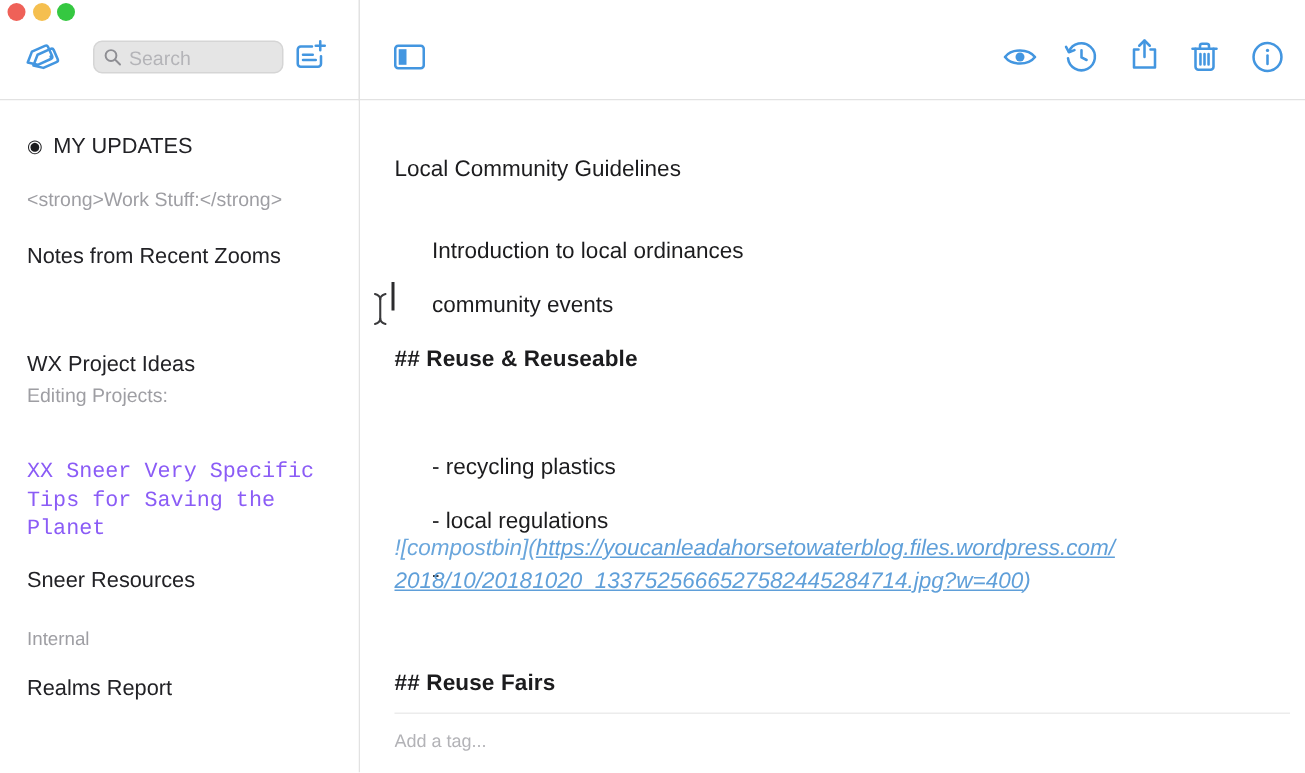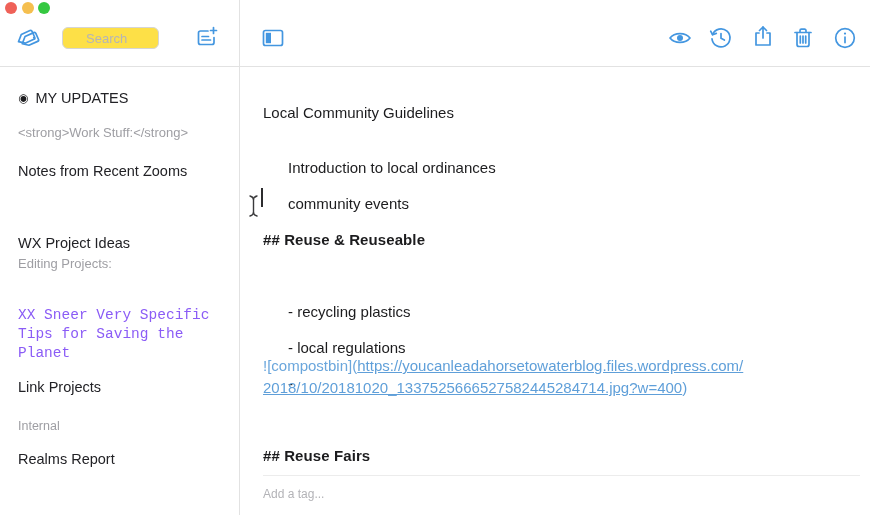--- a/index.html
+++ b/index.html
@@ -17,42 +17,42 @@
 
   
   .traffic { position:absolute; top:2px; width:12px; height:12px; border-radius:50%; }
   .traffic.red    { left:5px;    background:#ef6158; }
   .traffic.yellow { left:21.5px; background:#f5bf4f; }
   .traffic.green  { left:38px;   background:#35c841; }
 
   
   .icon-btn { position:absolute; width:26px; height:26px; display:flex; align-items:center; justify-content:center; cursor:pointer; }
   .search-box {
-    position:absolute; left:62px; top:27px; width:97px; height:22px;
-    border:1px solid #d5d5d5; border-radius:6px; display:flex; align-items:center; padding:0 6px; background:#fde047;gap:12px;
+    position:absolute; left:62px; top:27px; width:127px; height:22px;
+    border:1px solid #d5d5d5; border-radius:6px; display:flex; align-items:center; padding:0 6px; background:#e5e5e5;
   }
   .search-box input {
     border:none; outline:none; width:80px; font-size:13px; color:#333;
     font-family:"Liberation Sans","DejaVu Sans",sans-serif; background:transparent; margin-left:5px;
   }
   .search-box input::placeholder { color:#b4b4b8; }
 
   
   .sidebar { position:absolute; left:0; top:67px; width:239px; height:448px; background:#fff; }
   .s-item { position:absolute; left:18px; width:200px; cursor:pointer; }
   .s-title { font-size:14.5px; color:#222226; line-height:19px; }
   .s-title.selected { color:#8b5cf6;font-family:Liberation Mono, monospace; }
   .s-sub { position:absolute; left:0; font-size:13px; color:#9e9ea3; white-space:nowrap; }
   .s-icon { font-size:12px; color:#1c1c1e; margin-right:7px; position:relative; top:-1px; }
 
   
   .editor { position:absolute; left:240px; top:67px; width:630px; height:448px; background:#fff; }
   .line { position:absolute; left:23px; font-size:15px; color:#1c1c1e; line-height:18px; white-space:pre; }
   .bold { font-weight:700; letter-spacing:.1px; }
-  .md-link { line-height:22px; white-space:normal; width:560px; }
+  .md-link { line-height:22px; white-space:normal; width:560px;font-style:italic; }
   .md-link .pfx { color:#6aa6dc; }
   .md-link .url { color:#5f9fd9; text-decoration:underline; }
   .md-link .sfx { color:#5f9fd9; }
   .editor-divider { position:absolute; left:23px; top:408px; width:597px; height:1px; background:#ececec; }
   .tag-input {
     position:absolute; left:23px; top:420px; width:300px; border:none; outline:none;
     font-size:12px; color:#333; background:transparent;
     font-family:"Liberation Sans","DejaVu Sans",sans-serif;
   }
   .tag-input::placeholder { color:#b3b3b7; }
@@ -158,21 +158,21 @@
     <div class="s-item" style="top:167px;">
       <div class="s-title">WX Project Ideas</div>
       <div class="s-sub" style="top:22px;">Editing Projects:</div>
     </div>
 
     <div class="s-item" style="top:239px; width:196px;">
       <div class="s-title selected">XX Sneer Very Specific Tips for Saving the Planet</div>
     </div>
 
     <div class="s-item" style="top:311px;">
-      <div class="s-title">Link Projects</div>
+      <div class="s-title">Sneer Resources</div>
       <div class="s-sub" style="top:41px; font-size:12.5px;">Internal</div>
     </div>
 
     <div class="s-item" style="top:383px;">
       <div class="s-title">Realms Report</div>
     </div>
 
   </div>
 
   <div class="editor">

